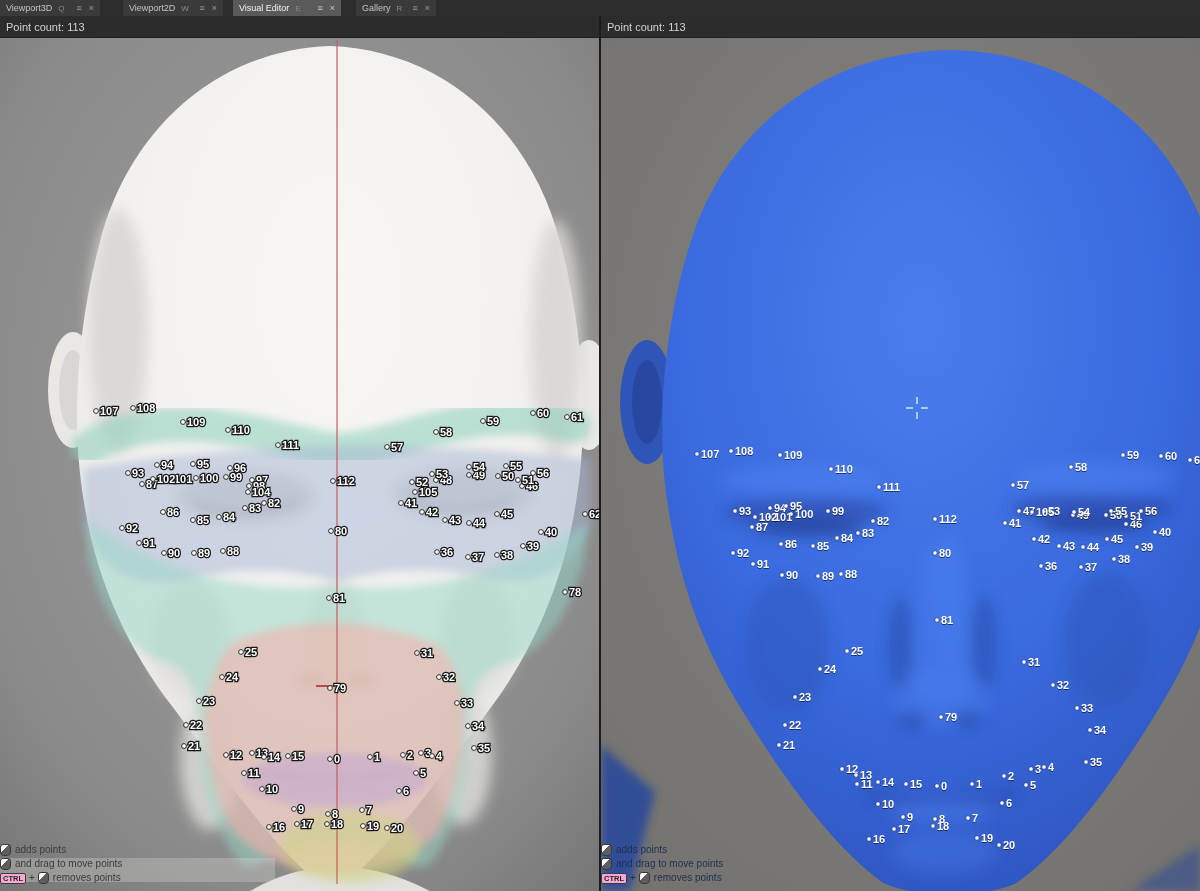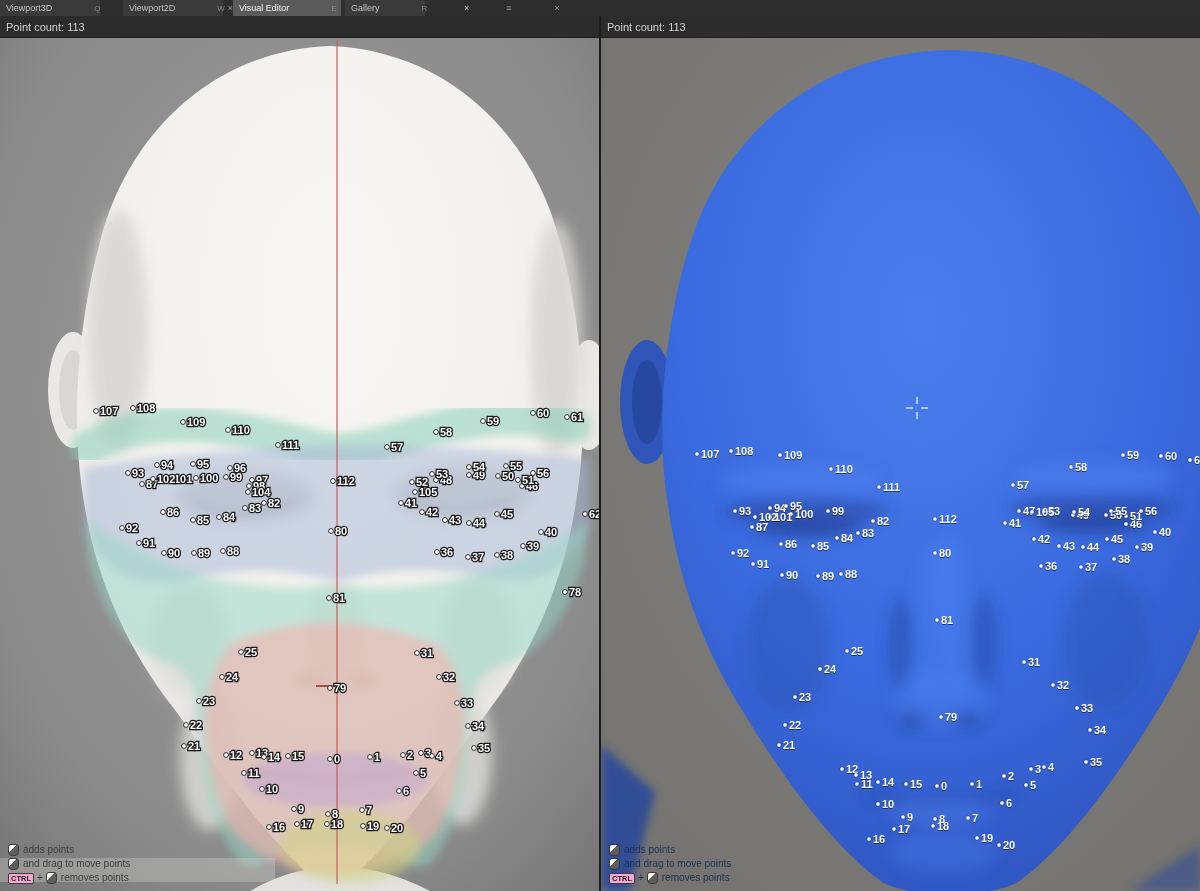--- a/index.html
+++ b/index.html
@@ -2,45 +2,45 @@
 <html><head>
 <meta charset="utf-8">
 <style>
   html,body{margin:0;padding:0;background:#222;}
   .screen{position:relative;width:1200px;height:891px;overflow:hidden;background:#2d2d2d;
           font-family:"Liberation Sans",sans-serif;}
   
   .tabbar{position:absolute;left:0;top:0;width:1200px;height:16px;background:#2d2d2d;
           display:flex;align-items:stretch;}
   .tab{display:flex;align-items:center;background:#3a3a3a;color:#c4c4c4;font-size:9px;
-       padding:0 6px;margin-right:3px;cursor:default;gap:36px;}
+       padding:0 6px;margin-right:3px;cursor:default;}
   .tab .tlabel{white-space:nowrap;}
   .tab .tkey{color:#8a8a8a;font-size:8px;margin-left:6px;}
   .tab .ticon{color:#9a9a9a;font-size:9px;margin-left:7px;line-height:16px;}
   .tab.active{background:#5b5a5a;color:#f2f2f2;}
   .tab.active .ticon{color:#cacaca;}
-  .t1{width:88px}.t2{width:88px;margin-left:20px}.t3{width:96px;margin-left:7px}.t4{width:68px;margin-left:1px}
+  .t1{width:88px}.t2{width:88px;margin-left:20px}.t3{width:96px;margin-left:7px}.t4{width:68px;margin-left:12px}
   
   .panel{position:absolute;top:16px;width:599px;height:875px;}
   .panel.left{left:0;}
   .panel.right{left:601px;}
   .divider{position:absolute;left:599px;top:16px;width:2px;height:875px;background:#1c1c1c;}
   .pcbar{position:absolute;left:0;top:0;width:100%;height:22px;background:#2c2c2c;
          color:#d2d2d2;font-size:11px;line-height:22px;padding-left:6px;box-sizing:border-box;
          border-bottom:1px solid #1e1e1e;}
   .vp{position:absolute;left:0;top:22px;width:599px;height:853px;display:block;}
   
   .dot{stroke-width:1;}
   .dot-left{fill:#ffffff;stroke:#2a2a2a;}
   .dot-right{fill:#f4f8ff;stroke:rgba(20,35,80,0.55);}
   .ptlabel{font-family:"Liberation Sans",sans-serif;font-size:11px;font-weight:bold;}
   .ptlabel-left{fill:#ffffff;stroke:#161616;stroke-width:2.6px;paint-order:stroke;}
   .ptlabel-right{fill:#fdfeff;filter:drop-shadow(0.8px 1px 0px rgba(10,20,45,0.65));}
   
-  .help{position:absolute;left:8px;bottom:6px;font-size:10px;line-height:14px;}
+  .help{position:absolute;left:0;bottom:6px;font-size:10px;line-height:14px;}
   .panel.left .help{color:#3b3b3b;}
   .panel.right .help{color:#1e2f55;}
   .help-line{display:flex;align-items:center;height:14px;}
   .micon{display:inline-block;width:9px;height:10px;border-radius:3px 3px 4px 4px;
          border:1px solid #3a3a3a;background:linear-gradient(135deg,#fafafa 42%,#5e5e5e 42%);
          margin-right:4px;flex:0 0 auto;}
   .kbd{display:inline-block;border:1px solid #3c3c3c;background:#f9a8d4;color:#222;
        font-size:7.5px;font-weight:bold;line-height:9px;padding:0 2px;border-radius:2px;margin-right:3px;}
   .plus{margin-right:3px;}
 </style>

